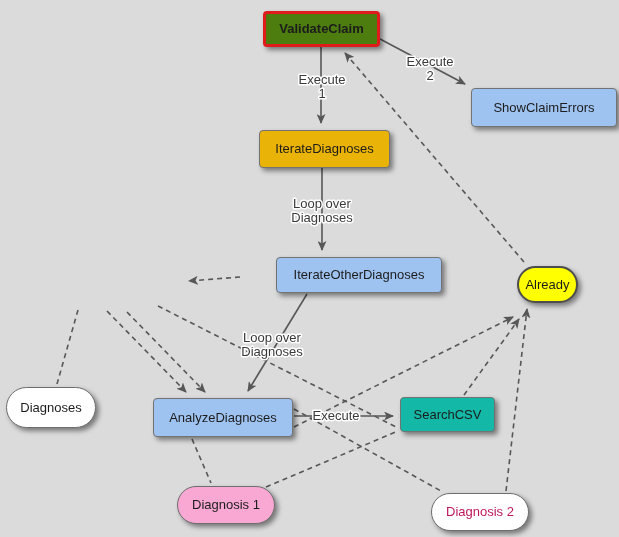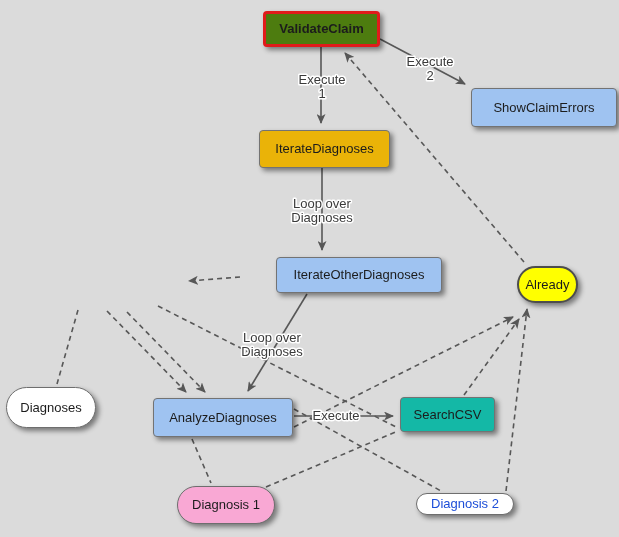--- a/index.html
+++ b/index.html
@@ -72,14 +72,14 @@
     </svg>
     <div class="node rect" style="left: 263px; top: 11px; width: 117px; height: 36px; color: rgb(28, 28, 28); background: #4d7c0f; border: 3px solid rgb(224, 27, 27); font-weight: bold;">ValidateClaim</div>
     <div class="node rect" style="left: 471px; top: 88px; width: 146px; height: 39px; color: rgb(28, 28, 28); background: rgb(159, 195, 241); border: 1.5px solid rgb(115, 115, 115);">ShowClaimErrors</div>
     <div class="node rect" style="left: 259px; top: 130px; width: 131px; height: 38px; color: rgb(28, 28, 28); background: #eab308; border: 1.5px solid rgb(115, 115, 115);">IterateDiagnoses</div>
     <div class="node rect" style="left: 239px; top: 257px; width: 166px; height: 36px; color: rgb(28, 28, 28); background: rgb(159, 195, 241); border: 1.5px solid rgb(115, 115, 115); margin-left: 37px;">IterateOtherDiagnoses</div>
     <div class="node pill" style="left: 517px; top: 266px; width: 61px; height: 37px; color: rgb(28, 28, 28); background: rgb(255, 255, 0); border: 2px solid rgb(77, 77, 77);">Already</div>
     <div class="node pill" style="left: 6px; top: 387px; width: 90px; height: 41px; color: rgb(28, 28, 28); background: rgb(255, 255, 255); border: 1.5px solid rgb(110, 110, 110);">Diagnoses</div>
     <div class="node rect" style="left: 153px; top: 398px; width: 140px; height: 39px; color: rgb(28, 28, 28); background: rgb(159, 195, 241); border: 1.5px solid rgb(115, 115, 115);">AnalyzeDiagnoses</div>
     <div class="node rect" style="left: 400px; top: 397px; width: 95px; height: 35px; color: rgb(28, 28, 28); background: #14b8a6; border: 1.5px solid rgb(115, 115, 115);">SearchCSV</div>
     <div class="node pill" style="left: 177px; top: 486px; width: 98px; height: 38px; color: rgb(28, 28, 28); background: #f9a8d4; border: 1.5px solid rgb(110, 110, 110);">Diagnosis 1</div>
-    <div class="node pill" style="left: 416px; top: 493px; width: 98px; height: 22px; color: #1d4ed8; background: rgb(255, 255, 255); border: 1.5px solid rgb(110, 110, 110);">Diagnosis 2</div>
+    <div class="node pill" style="left: 431px; top: 493px; width: 98px; height: 38px; color: #be185d; background: rgb(255, 255, 255); border: 1.5px solid rgb(110, 110, 110);">Diagnosis 2</div>
   </div>
 
 </body></html>

